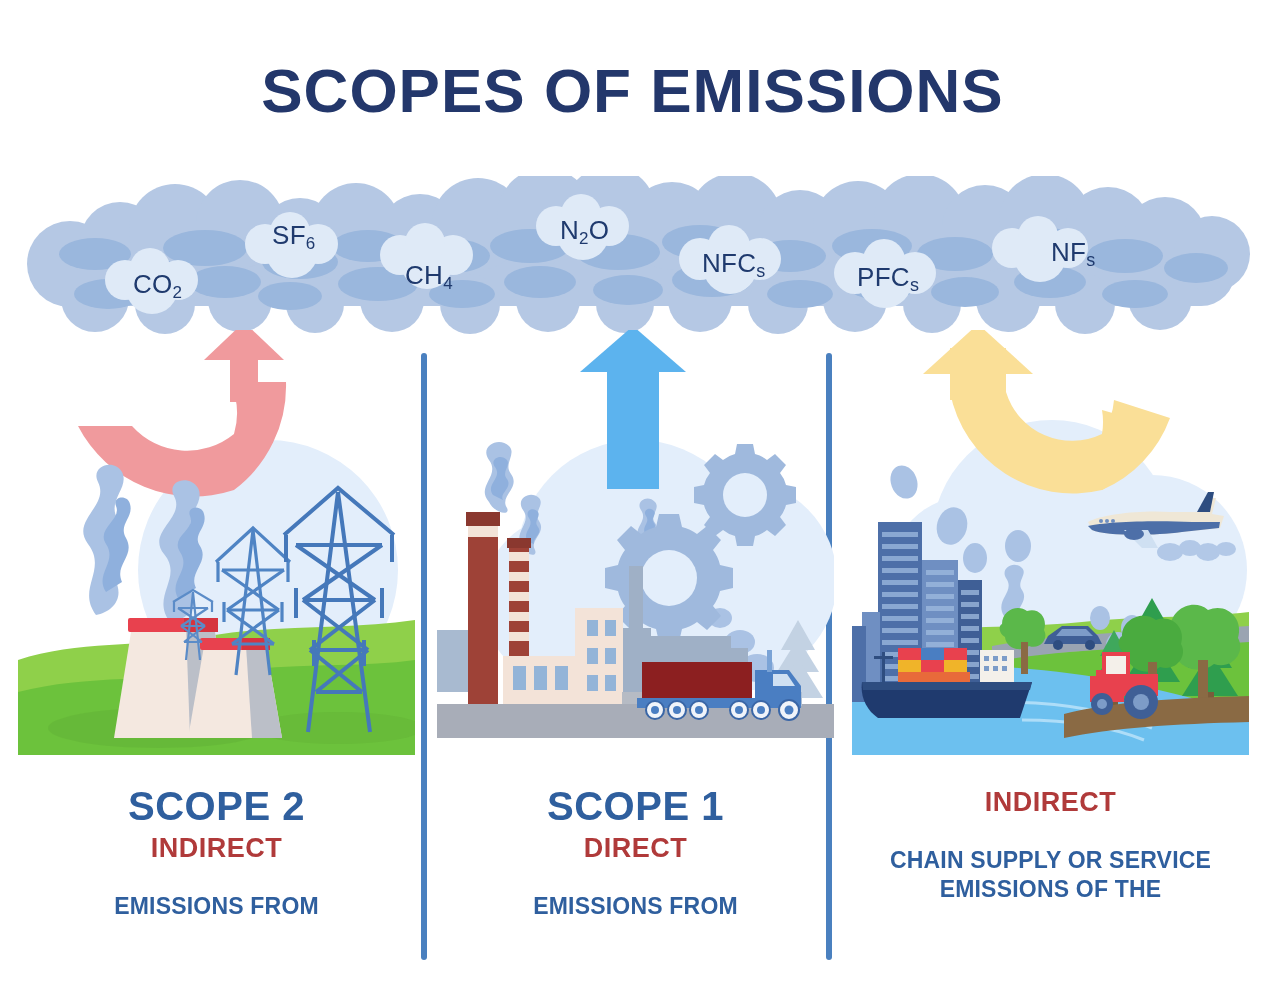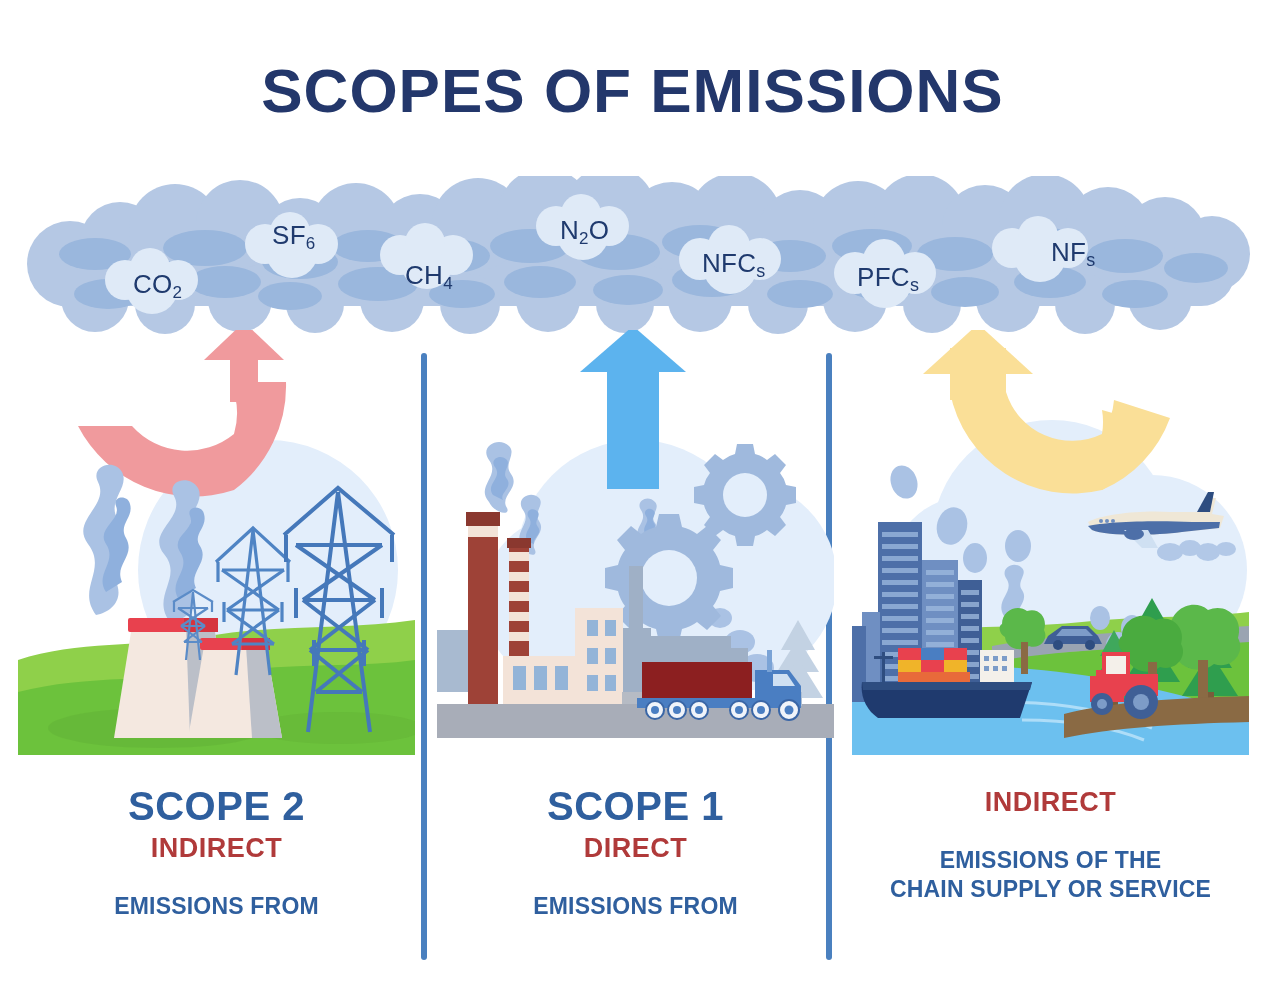--- a/index.html
+++ b/index.html
@@ -605,18 +605,18 @@
     <div class="cap-scope">SCOPE 1</div>
     <div class="cap-type">DIRECT</div>
     <div class="cap-desc">
       <div>EMISSIONS FROM</div>
     </div>
   </div>
 
   <div class="caption" id="caption-scope3">
     <div class="cap-type">INDIRECT</div>
     <div class="cap-desc">
+      <div>CHAIN SUPPLY OR SERVICE</div>
       <div>EMISSIONS OF THE</div>
-      <div>CHAIN SUPPLY OR SERVICE</div>
     </div>
   </div>
 
 </div>
 
 </body></html>

